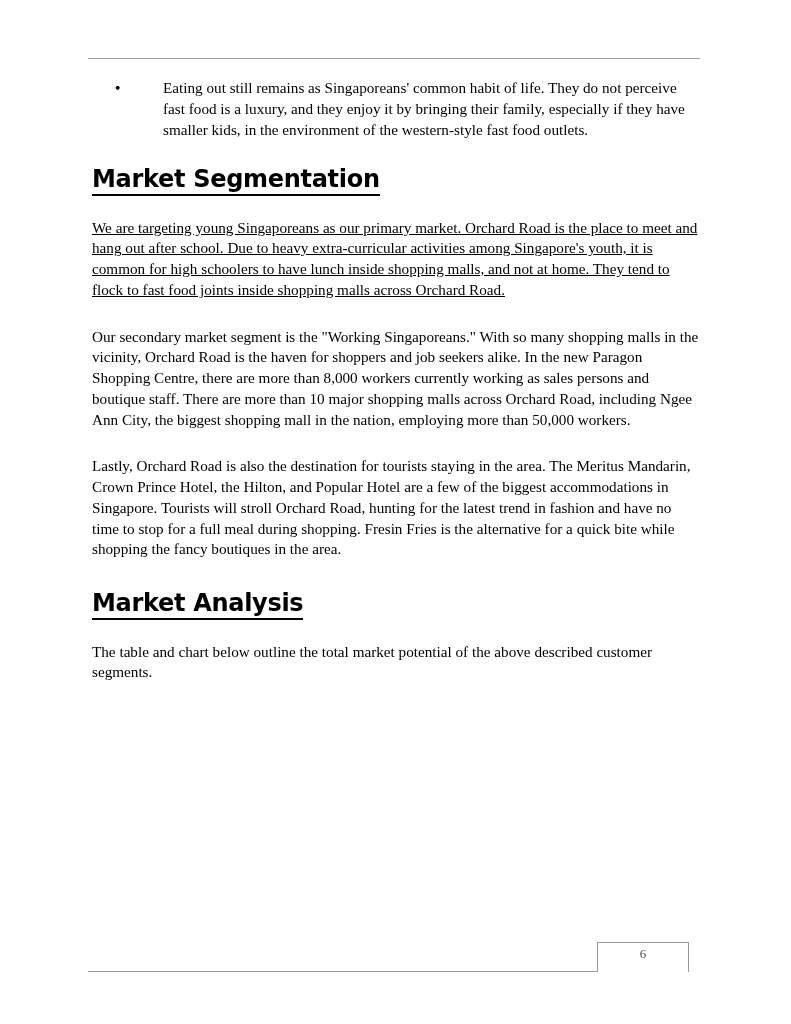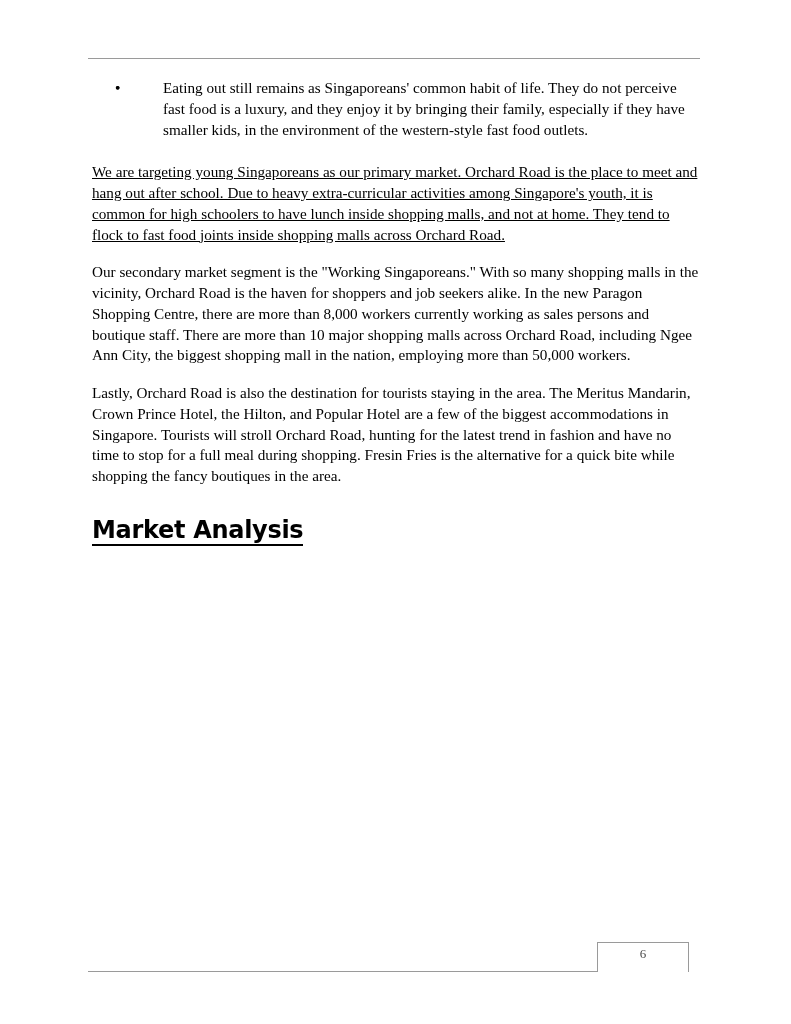--- a/index.html
+++ b/index.html
@@ -82,21 +82,21 @@
   .heading-wrap-ana { margin-top: 30px; }
 
   
   .para {
     font-size: 15.2px;
     line-height: 1.365;
     margin: 0;
     text-align: left;
   }
   .para-first { margin-top: 22px; text-decoration: underline; }
-  .para-gap { margin-top: 17px; }
+  .para-gap { margin-top: 26px; }
   .para-analysis { margin-top: 22px; }
 
   
   .footer {
     position: absolute;
     left: 88px;
     top: 938px;
     width: 612px;
     height: 34px;
   }
@@ -143,29 +143,33 @@
     <ul class="bullet-list">
       <li class="bullet-item">
         <span class="bullet-marker">•</span>
       </li>
       <li class="bullet-item">
         <span class="bullet-marker">•</span>
         <span>Eating out still remains as Singaporeans' common habit of life. They do not perceive fast food is a luxury, and they enjoy it by bringing their family, especially if they have smaller kids, in the environment of the western-style fast food outlets.</span>
       </li>
     </ul>
 
+    <div class="heading-wrap heading-wrap-seg">
+      <h2 class="section-heading">Market Segmentation</h2>
+    </div>
 
     <p class="para para-first">We are targeting young Singaporeans as our primary market. Orchard Road is the place to meet and hang out after school. Due to heavy extra-curricular activities among Singapore's youth, it is common for high schoolers to have lunch inside shopping malls, and not at home. They tend to flock to fast food joints inside shopping malls across Orchard Road.</p>
     <p class="para para-gap">Our secondary market segment is the "Working Singaporeans." With so many shopping malls in the vicinity, Orchard Road is the haven for shoppers and job seekers alike. In the new Paragon Shopping Centre, there are more than 8,000 workers currently working as sales persons and boutique staff. There are more than 10 major shopping malls across Orchard Road, including Ngee Ann City, the biggest shopping mall in the nation, employing more than 50,000 workers.</p>
     <p class="para para-gap">Lastly, Orchard Road is also the destination for tourists staying in the area. The Meritus Mandarin, Crown Prince Hotel, the Hilton, and Popular Hotel are a few of the biggest accommodations in Singapore. Tourists will stroll Orchard Road, hunting for the latest trend in fashion and have no time to stop for a full meal during shopping. Fresin Fries is the alternative for a quick bite while shopping the fancy boutiques in the area.</p>
 
     <div class="heading-wrap heading-wrap-ana">
       <h2 class="section-heading">Market Analysis</h2>
     </div>
 
+    <p class="para para-analysis">The table and chart below outline the total market potential of the above described customer segments.</p>
 
   </div>
 
   <div class="footer">
     <div class="footer-line"></div>
     <div class="footer-page-box">
       <div class="footer-page-number">6</div>
     </div>
   </div>
 

